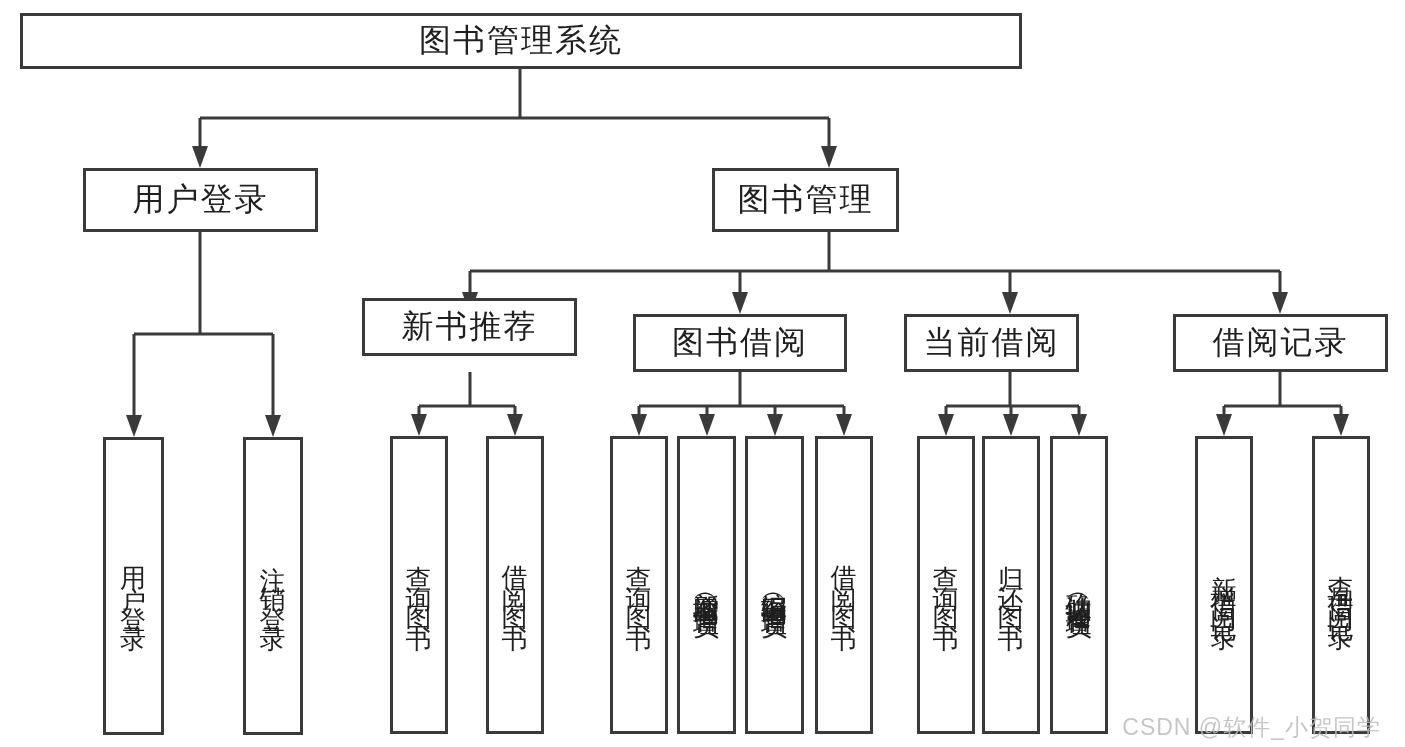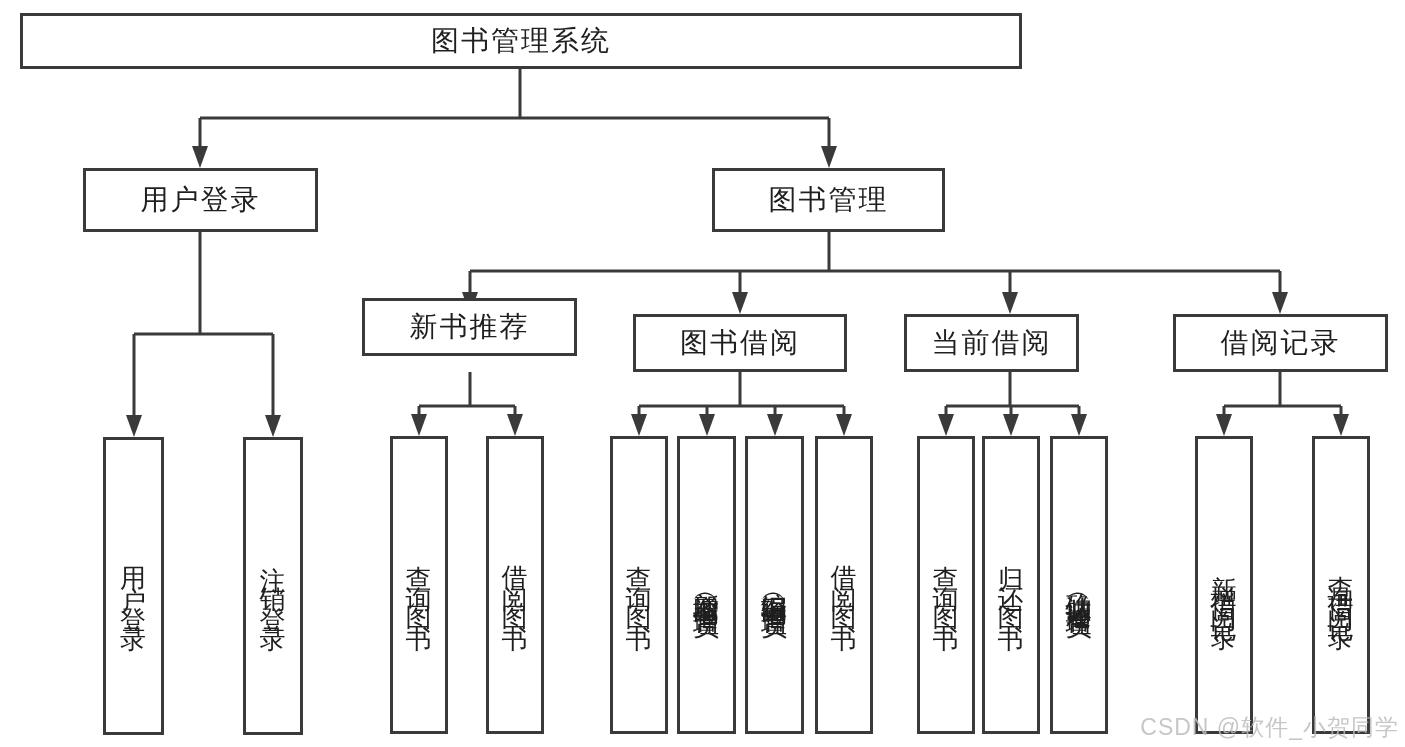--- a/index.html
+++ b/index.html
@@ -19,21 +19,21 @@
     position:absolute;
     box-sizing:border-box;
     border:3px solid var(--line);
     background:#fff;
     display:flex;
     align-items:center;
     justify-content:center;
     color:var(--text);
   }
   .h-label{
-    font-size:28px;
+    font-size:32px;
     letter-spacing:2px;
     white-space:nowrap;
     color:var(--text);
   }
   .leaf .v-label{
     writing-mode:vertical-rl;
     text-orientation:mixed;
     font-size:26px;
     line-height:1;
     color:var(--text);
@@ -45,21 +45,21 @@
     stroke:var(--line);
     stroke-width:3;
     fill:none;
   }
   #connectors polygon{
     fill:var(--line);
     stroke:none;
   }
   .watermark{
     position:absolute;
-    right:6px;
+    right:24px;
     bottom:4px;
     font-size:23px;
     letter-spacing:1px;
     color:var(--watermark);
     opacity:.85;
     z-index:5;
     white-space:nowrap;
   }
 </style>
 </head>
@@ -110,21 +110,21 @@
     </g>
   </svg>
 
   <div class="node" style="left:20px;top:13px;width:1002px;height:56px;">
     <span class="h-label">图书管理系统</span>
   </div>
 
   <div class="node" style="left:83px;top:168px;width:235px;height:64px;">
     <span class="h-label">用户登录</span>
   </div>
-  <div class="node" style="left:712px;top:168px;width:233px;height:64px;">
+  <div class="node" style="left:712px;top:168px;width:187px;height:64px;">
     <span class="h-label">图书管理</span>
   </div>
 
   <div class="node" style="left:362px;top:298px;width:215px;height:58px;">
     <span class="h-label">新书推荐</span>
   </div>
   <div class="node" style="left:633px;top:314px;width:214px;height:58px;">
     <span class="h-label">图书借阅</span>
   </div>
   <div class="node" style="left:904px;top:314px;width:175px;height:58px;">

